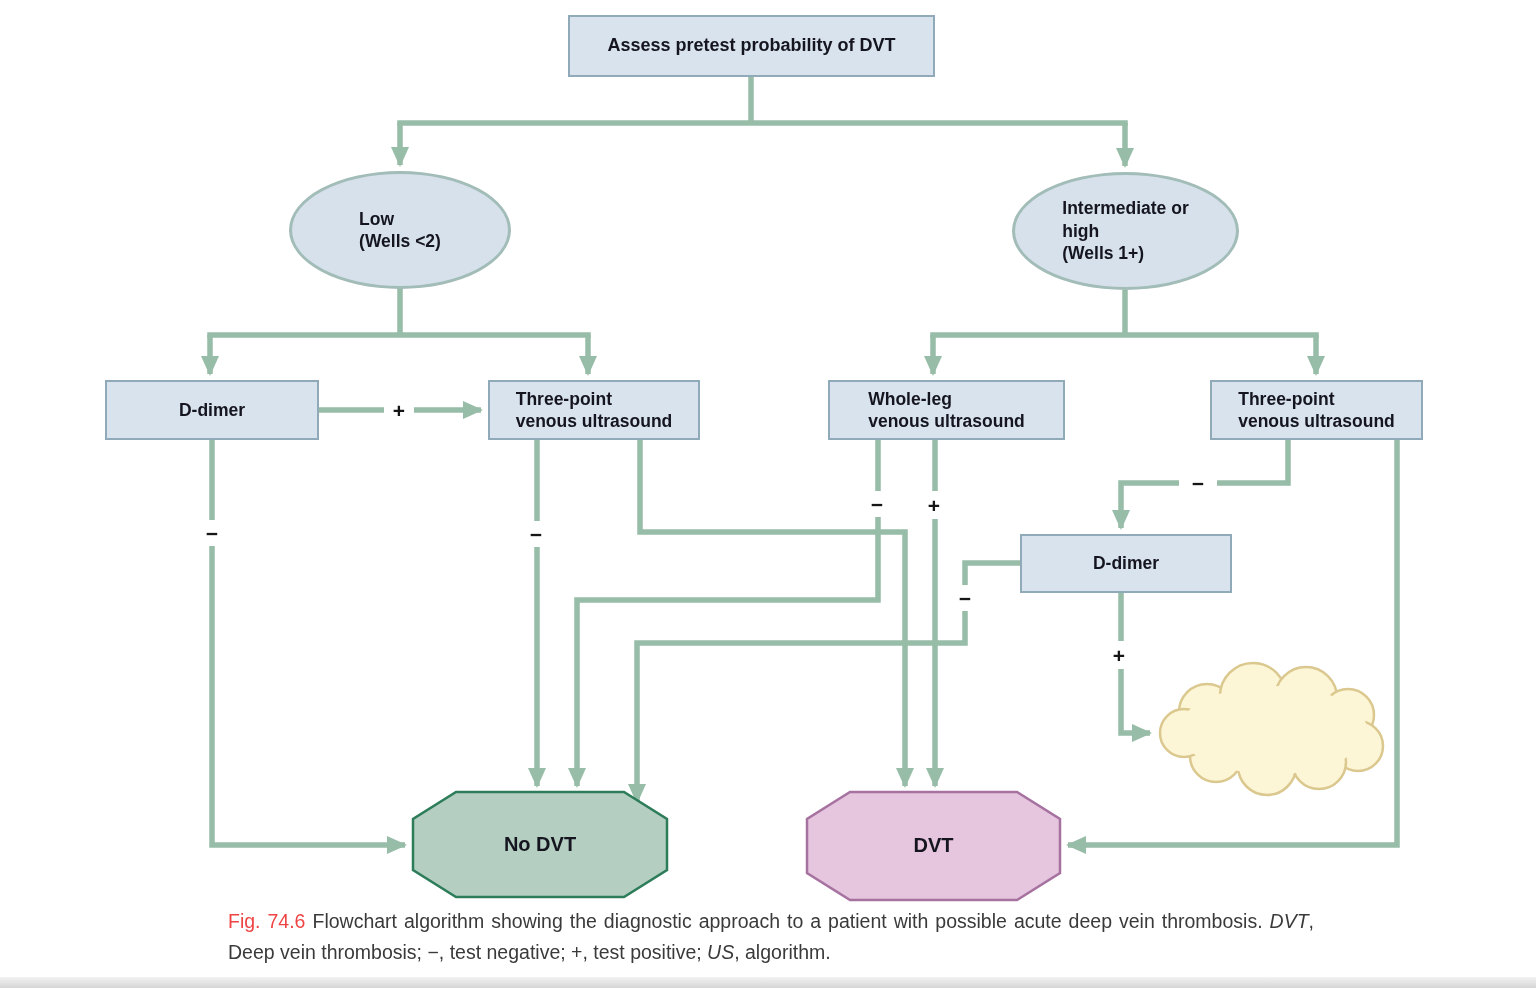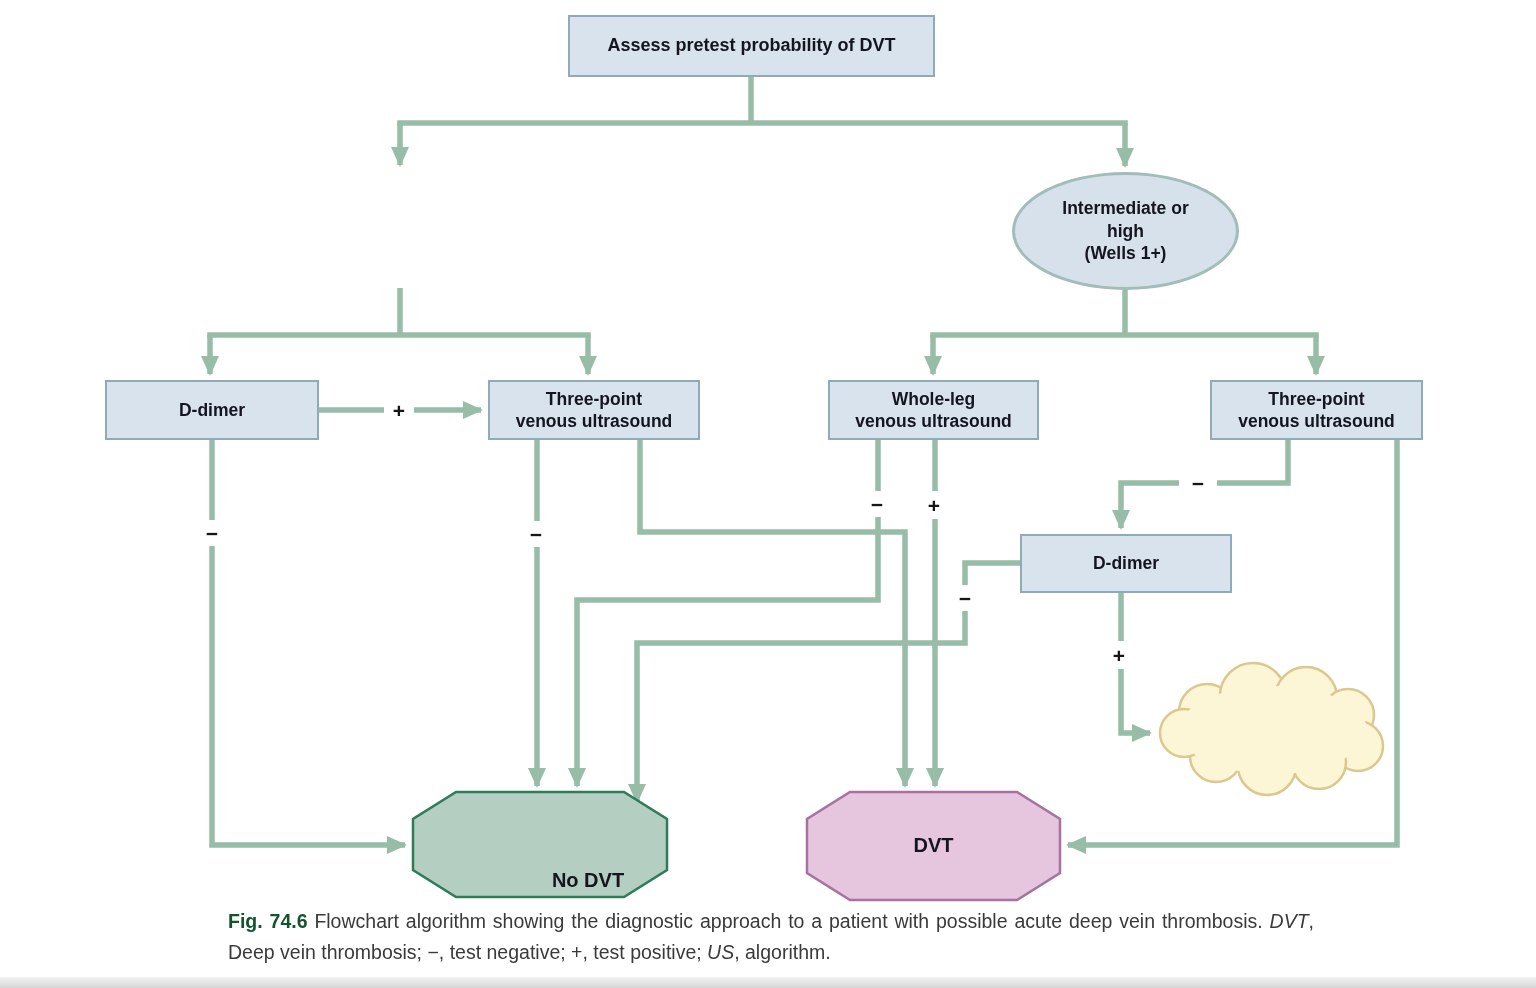--- a/index.html
+++ b/index.html
@@ -1,30 +1,30 @@
 <!DOCTYPE html>
 <html><head>
 <meta charset="utf-8">
 <style>
   html,body{margin:0;padding:0;background:#ffffff;}
   .stage{position:relative;width:1536px;height:988px;background:#ffffff;overflow:hidden;
          font-family:"Liberation Sans","DejaVu Sans",sans-serif;}
   .wires{position:absolute;left:0;top:0;}
   .node{position:absolute;display:flex;align-items:center;justify-content:center;
-        text-align:center;white-space:pre-line;color:#15151f;font-weight:bold;
+        text-align:left;white-space:pre-line;color:#15151f;font-weight:bold;
         font-size:17.5px;line-height:1.28;box-sizing:border-box;}
   .box{background:#d9e3ee;border:2px solid #90aab9;}
   .ellipse{background:#d6e1eb;border:3px solid #a2bcb8;border-radius:50%;}
   .ghost{background:transparent;border:none;}
   .big{font-size:20px;}
   .elabel{position:absolute;display:flex;align-items:center;justify-content:center;
           background:#ffffff;color:#161616;font-weight:bold;font-size:21px;line-height:1;}
   .caption{position:absolute;left:228px;top:906px;width:1086px;font-size:19.5px;
            line-height:31px;color:#3a3a3a;text-align:justify;}
-  .figlab{font-weight:bold;color:#14532d;}
+  .figlab{font-weight:normal;color:#ef4444;}
   .caption i{font-style:italic;}
   .pagefoot{position:absolute;left:0;top:977px;width:1536px;height:11px;
             background:linear-gradient(#f2f2f2,#d6d6d6);}
 </style>
 </head>
 <body>
 
 <div class="stage">
 
   <svg class="wires" width="1536" height="988" viewBox="0 0 1536 988">
@@ -85,40 +85,42 @@
       <circle cx="1319" cy="762" r="27"></circle>
       <circle cx="1267" cy="766" r="29"></circle>
       <circle cx="1216" cy="756" r="26"></circle>
       <circle cx="1184" cy="733" r="24"></circle>
       <ellipse cx="1273" cy="730" rx="94" ry="44" stroke="none"></ellipse>
     </g>
   </svg>
 
   <div class="node box" style="left:568px;top:15px;width:367px;height:62px;font-size:18px;">Assess pretest probability of DVT</div>
 
+  <div class="node ellipse" style="left:289px;top:171px;width:222px;height:118px;">Low
+(Wells &lt;2)</div>
 
   <div class="node ellipse" style="left:1012px;top:172px;width:227px;height:118px;">Intermediate or
 high
 (Wells 1+)</div>
 
   <div class="node box" style="left:105px;top:380px;width:214px;height:60px;">D-dimer</div>
 
   <div class="node box" style="left:488px;top:380px;width:212px;height:60px;">Three-point
 venous ultrasound</div>
 
-  <div class="node box" style="left:828px;top:380px;width:211px;height:60px;">Whole-leg
+  <div class="node box" style="left:828px;top:380px;width:237px;height:60px;">Whole-leg
 venous ultrasound</div>
 
   <div class="node box" style="left:1210px;top:380px;width:213px;height:60px;">Three-point
 venous ultrasound</div>
 
   <div class="node box" style="left:1020px;top:534px;width:212px;height:59px;">D-dimer</div>
 
 
-  <div class="node ghost big" style="left:413px;top:828px;width:254px;height:105px;margin-left:48px;">No DVT</div>
+  <div class="node ghost big" style="left:413px;top:792px;width:254px;height:105px;">No DVT</div>
 
   <div class="node ghost big" style="left:807px;top:792px;width:253px;height:108px;">DVT</div>
 
   <div class="elabel" style="left:384px;top:396px;width:30px;height:28px;">+</div>
   <div class="elabel" style="left:197px;top:520px;width:30px;height:26px;">−</div>
   <div class="elabel" style="left:521px;top:521px;width:30px;height:26px;">−</div>
   <div class="elabel" style="left:862px;top:491px;width:30px;height:26px;">−</div>
   <div class="elabel" style="left:919px;top:491px;width:30px;height:28px;">+</div>
   <div class="elabel" style="left:1179px;top:470px;width:38px;height:26px;">−</div>
   <div class="elabel" style="left:950px;top:585px;width:30px;height:26px;">−</div>

